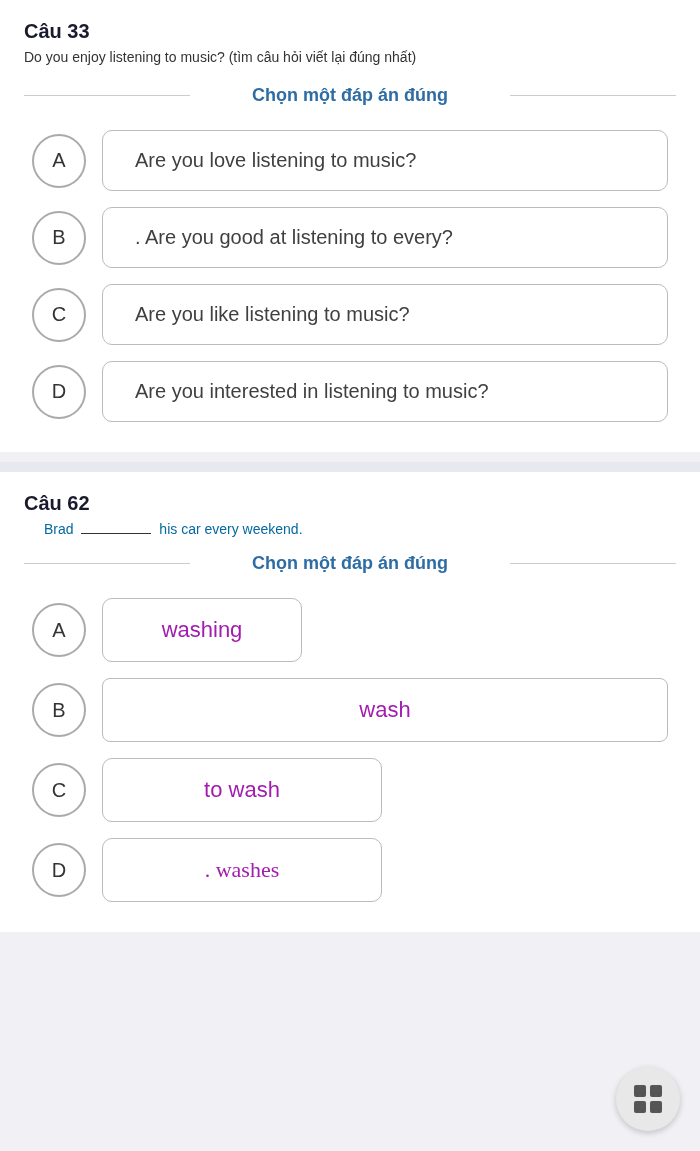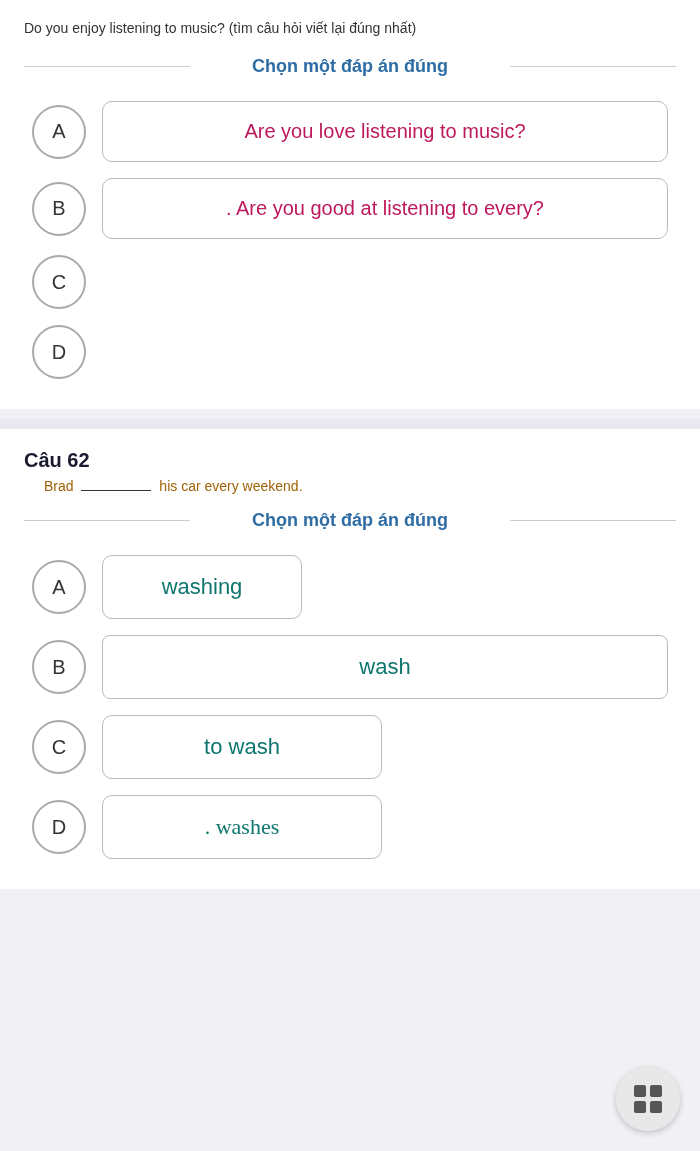--- a/index.html
+++ b/index.html
@@ -83,51 +83,50 @@
       flex-shrink: 0;
       background: #fff;
     }
 
     .option-box {
       flex: 1;
       border: 1.5px solid #bbb;
       border-radius: 10px;
       padding: 18px 32px;
       font-size: 20px;
-      color: #be185d;
+      color: #404040;
       background: #fff;
-      text-align: center;
     }
 
     
     .q34-option-box {
       border: 1.5px solid #bbb;
       border-radius: 10px;
       padding: 18px 46px;
       font-size: 22px;
-      color: #0f766e;
+      color: #a21caf;
       background: #fff;
       text-align: center;
       min-width: 200px;
       display: inline-block;
     }
 
     .q34-option-box.full {
       flex: 1;
       border-radius: 8px;
     }
 
     .separator {
       height: 10px;
       background-color: #e8e8f0;
     }
 
     .brad-text {
       font-size: 14px;
-      color: #a16207;
+      color: #0369a1;
       margin-left: 20px;
       margin-bottom: 16px;
     }
 
     .blank {
       display: inline-block;
       width: 70px;
       border-bottom: 1.5px solid #333;
       margin: 0 4px;
     }
@@ -158,20 +157,21 @@
 
     .grid-cell {
       background: #555;
       border-radius: 2px;
     }
   </style>
 </head>
 <body>
 
 <div class="question-card">
+  <div class="question-title">Câu 33</div>
   <div class="question-text">Do you enjoy listening to music? (tìm câu hỏi viết lại đúng nhất)</div>
 
   <div class="divider-section">
     <div class="divider-line"></div>
     <div class="divider-label">Chọn một đáp án đúng</div>
     <div class="divider-line"></div>
   </div>
 
   <div class="options-list">
 
@@ -180,24 +180,26 @@
       <div class="option-box">Are you love listening to music?</div>
     </div>
 
     <div class="option-row">
       <div class="option-circle">B</div>
       <div class="option-box">. Are you good at listening to every?</div>
     </div>
 
     <div class="option-row">
       <div class="option-circle">C</div>
+      <div class="option-box">Are you like listening to music?</div>
     </div>
 
     <div class="option-row">
       <div class="option-circle">D</div>
+      <div class="option-box">Are you interested in listening to music?</div>
     </div>
 
   </div>
 </div>
 
 <div class="separator"></div>
 
 <div class="question-card">
   <div class="question-title">Câu 62</div>
 

